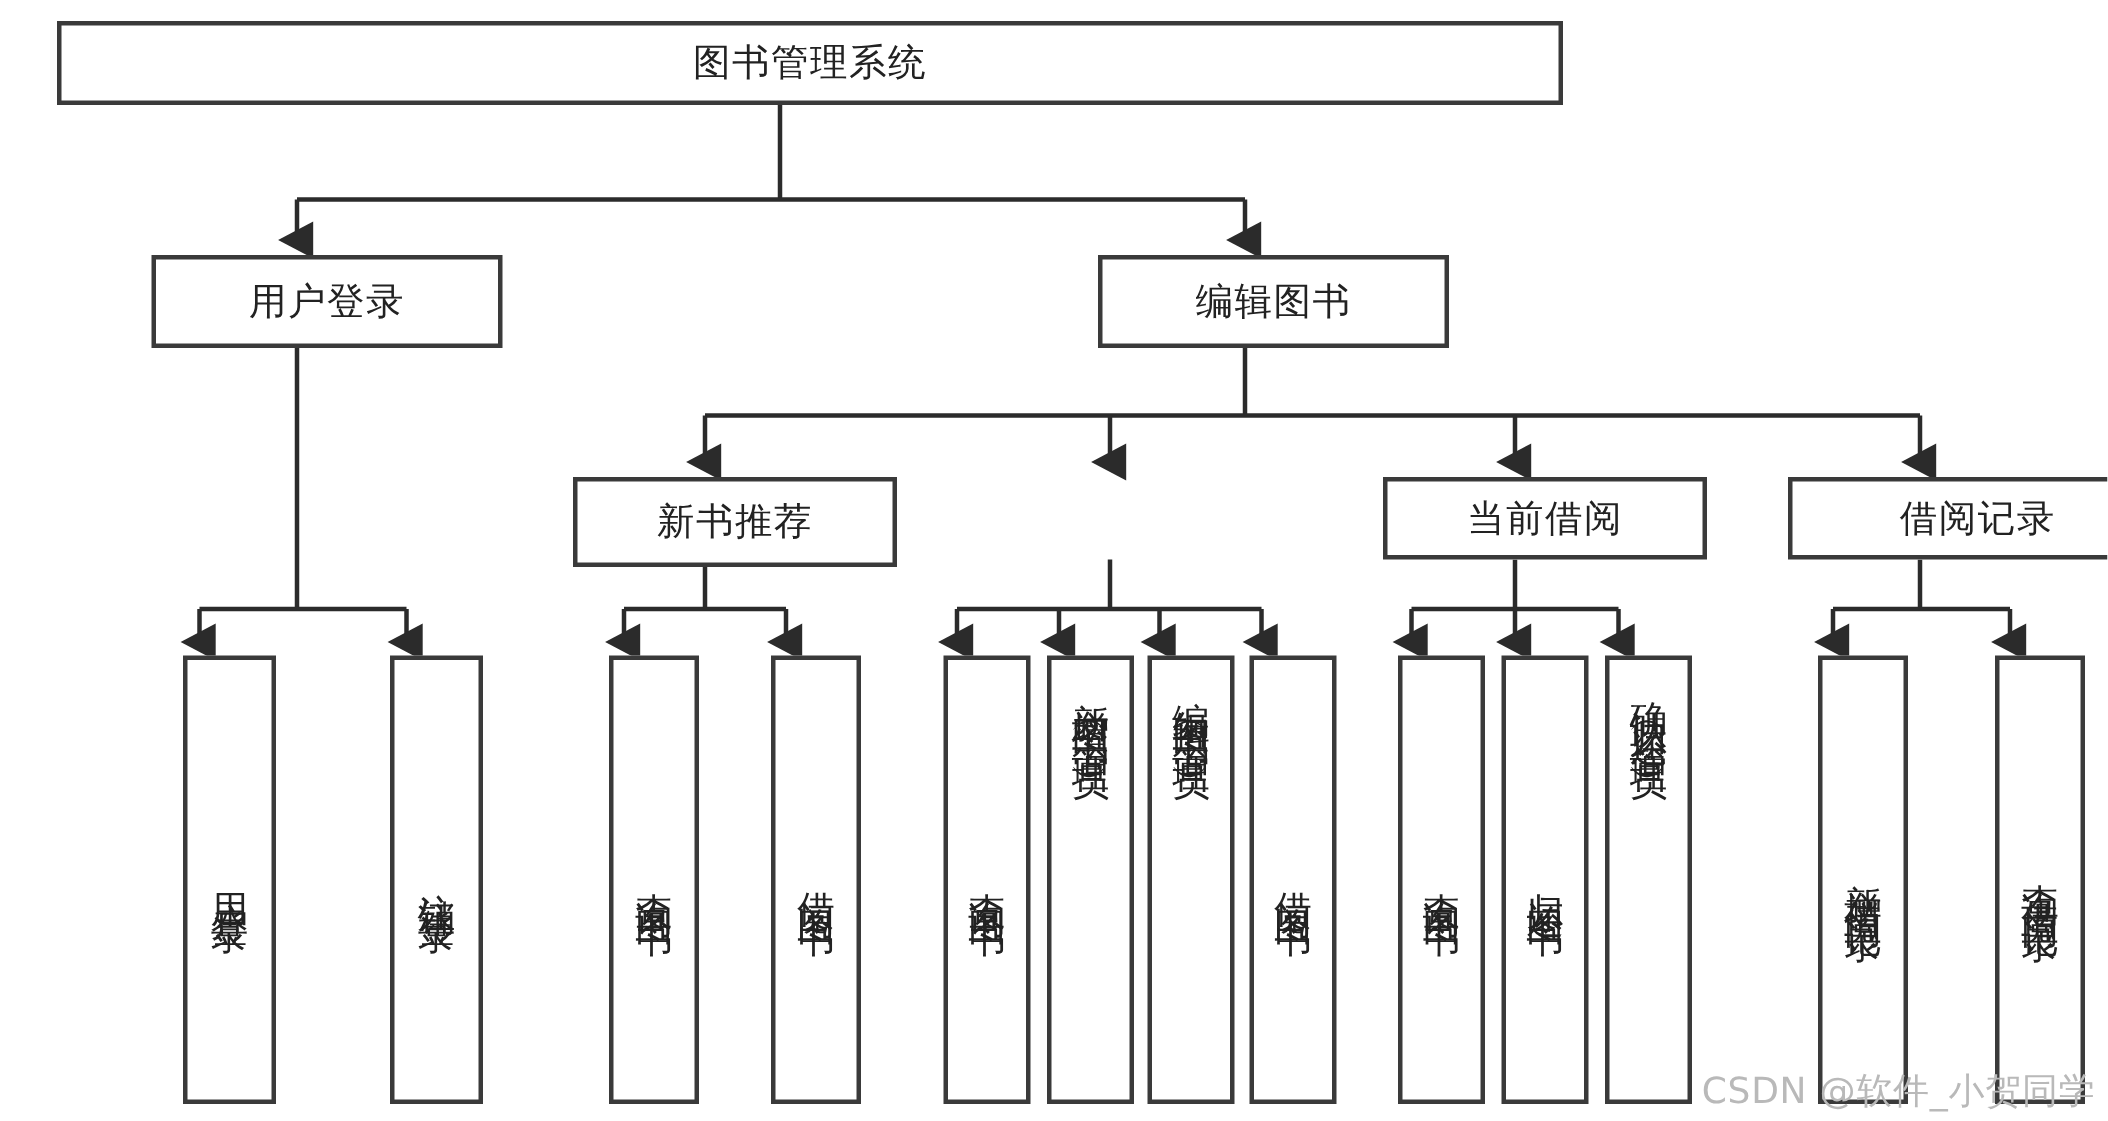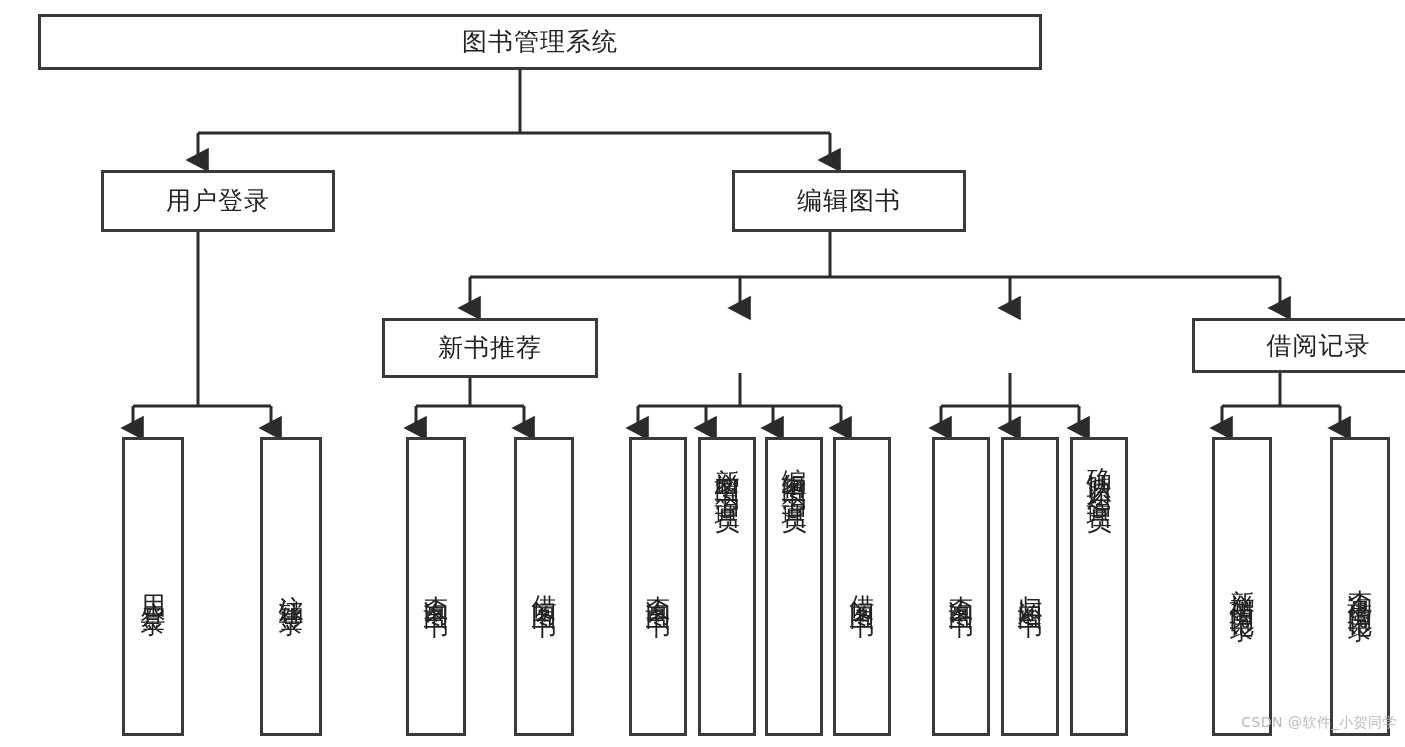--- a/index.html
+++ b/index.html
@@ -61,22 +61,22 @@
   .node.v.top .label {
     margin-top: 2px;
   }
   .node.v.mid {
     align-items: center;
     padding-top: 0;
   }
   .watermark {
     position: absolute;
     right: 8px;
-    bottom: 15px;
-    font-size: 14px;
+    bottom: 4px;
+    font-size: 24px;
     color: #b9b9b9;
     letter-spacing: 0.5px;
     white-space: nowrap;
   }
 </style>
 </head>
 <body>
 
 <div id="canvas">
 
@@ -138,20 +138,23 @@
   <div class="node h" style="left:81px; top:170px; width:234px; height:62px;">
     <span class="label">用户登录</span>
   </div>
   <div class="node h" style="left:712px; top:170px; width:234px; height:62px;">
     <span class="label">编辑图书</span>
   </div>
 
   <div class="node h" style="left:362px; top:318px; width:216px; height:60px;">
     <span class="label">新书推荐</span>
   </div>
+  <div class="node h" style="left:902px; top:318px; width:216px; height:55px;">
+    <span class="label">当前借阅</span>
+  </div>
   <div class="node h" style="left:1172px; top:318px; width:253px; height:55px;justify-content:center;">
     <span class="label">借阅记录</span>
   </div>
 
   <div class="node v mid" style="left:102px; top:437px; width:62px; height:299px;">
     <span class="label">用户登录</span>
   </div>
   <div class="node v mid" style="left:240px; top:437px; width:62px; height:299px;">
     <span class="label">注销登录</span>
   </div>

